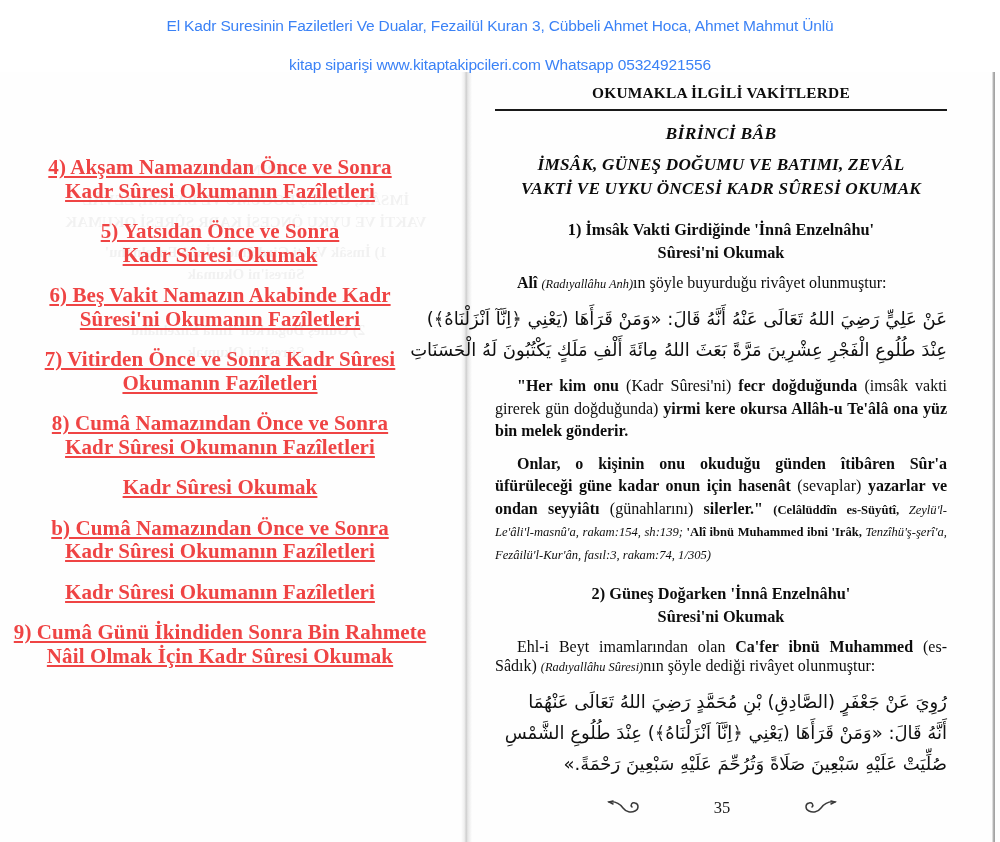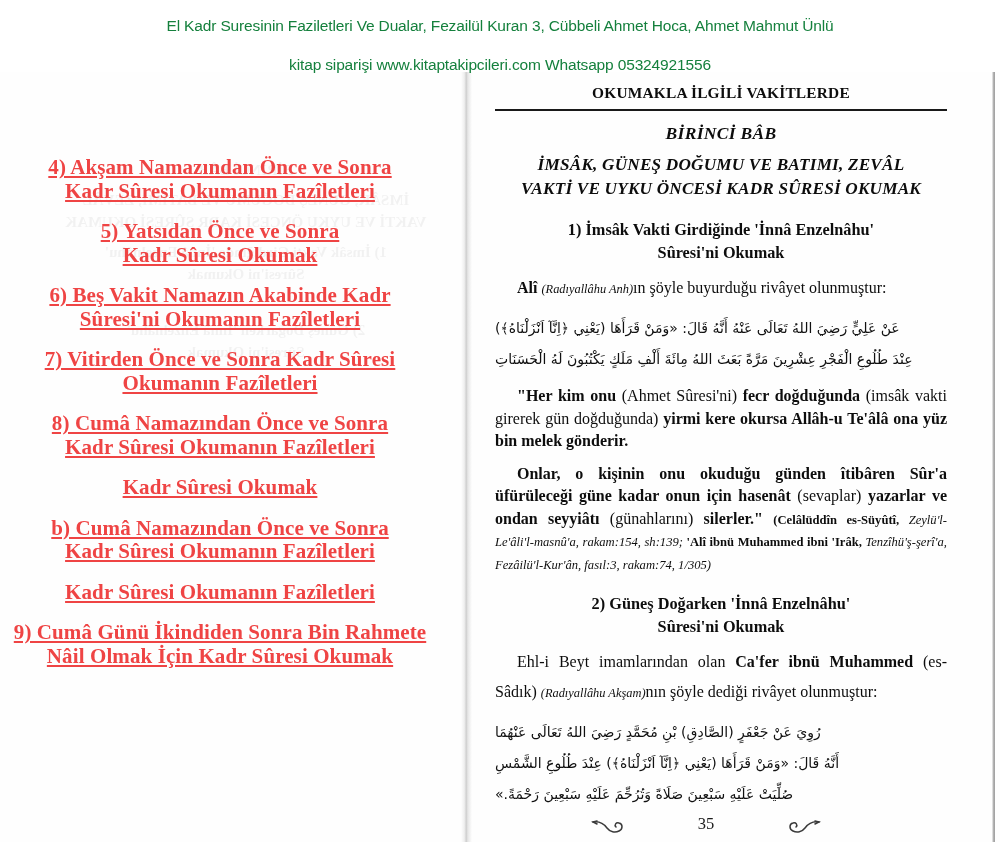--- a/index.html
+++ b/index.html
@@ -26,21 +26,21 @@
     height: 72px;
     background: #ffffff;
     text-align: center;
     font-family: "Liberation Sans", sans-serif;
     z-index: 20;
   }
   .caption-line {
     font-size: 15.5px;
     line-height: 26px;
     letter-spacing: -0.15px;
-    color: #15803d;
+    color: #3b82f6;
     white-space: nowrap;
   }
   .caption-line.l1 { margin-top: 13px; }
   .caption-line.l2 { margin-top: 13px; }
 
   
   .spread {
     position: absolute;
     left: 0;
     top: 72px;
@@ -168,36 +168,36 @@
     text-align: center;
     font-weight: bold;
     font-size: 16.3px;
     line-height: 23px;
   }
   .section-heading .ln { display: block; }
 
   .body-par {
     margin-top: 9px;
     font-size: 16px;
-    line-height: 30px;
+    line-height: 19px;
     text-align: justify;
     text-indent: 22px;
   }
   .body-par b { font-weight: bold; }
   .body-par .small-ital {
     font-style: italic;
     font-size: 12.4px;
   }
 
   .arabic-block {
     margin-top: 9px;
     direction: rtl;
-    text-align: left;
+    text-align: right;
     font-family: "DejaVu Sans", sans-serif;
-    font-size: 14px;
+    font-size: 18px;
     line-height: 31px;
     color: #101010;
     letter-spacing: 0px;
   }
   .arabic-block .a-line { display: block; white-space: nowrap; }
 
   .quote-par {
     margin-top: 10px;
     font-size: 16px;
     line-height: 22.5px;
@@ -209,26 +209,26 @@
   .citation {
     font-weight: bold;
     font-size: 12.6px;
     line-height: 18px;
   }
   .citation .ital { font-style: italic; font-weight: normal; }
 
   
   .footer {
     position: absolute;
-    left: 456px;
+    left: 472px;
     top: 726px;
     width: 500px;
     height: 36px;
     display: flex;
-    align-items: flex-end;
+    align-items: flex-start;
     justify-content: center;
     gap: 56px;
   }
   .page-num {
     font-size: 16.5px;
     font-weight: normal;
     color: #1a1a1a;
     min-width: 26px;
     text-align: center;
   }
@@ -316,30 +316,30 @@
         <span class="ln">Sûresi'ni Okumak</span>
       </div>
 
       <div class="body-par"><b>Alî</b> <span class="small-ital">(Radıyallâhu Anh)</span><span>ın şöyle buyurduğu rivâyet olunmuştur:</span></div>
 
       <div class="arabic-block">
         <span class="a-line">عَنْ عَلِيٍّ رَضِيَ اللهُ تَعَالَى عَنْهُ أَنَّهُ قَالَ: «وَمَنْ قَرَأَهَا (يَعْنِي ﴿اِنَّآ اَنْزَلْنَاهُ﴾)</span>
         <span class="a-line">عِنْدَ طُلُوعِ الْفَجْرِ عِشْرِينَ مَرَّةً بَعَثَ اللهُ مِائَةَ أَلْفِ مَلَكٍ يَكْتُبُونَ لَهُ الْحَسَنَاتِ</span>
       </div>
 
-      <div class="quote-par"><span>"Her kim onu</span> <span class="reg">(Ahmet Sûresi'ni)</span> <span>fecr doğduğunda</span> <span class="reg">(imsâk vakti girerek gün doğduğunda)</span> <span>yirmi kere okursa Allâh-u Te'âlâ ona yüz bin melek gönderir.</span></div>
+      <div class="quote-par"><span>"Her kim onu</span> <span class="reg">(Kadr Sûresi'ni)</span> <span>fecr doğduğunda</span> <span class="reg">(imsâk vakti girerek gün doğduğunda)</span> <span>yirmi kere okursa Allâh-u Te'âlâ ona yüz bin melek gönderir.</span></div>
 
       <div class="quote-par"><span>Onlar, o kişinin onu okuduğu günden îtibâren Sûr'a üfürüleceği güne kadar onun için hasenât</span> <span class="reg">(sevaplar)</span> <span>yazarlar ve ondan seyyiâtı</span> <span class="reg">(günahlarını)</span> <span>silerler."</span> <span class="citation"><span>(Celâlüddîn es-Süyûtî,</span> <span class="ital">Zeylü'l-Le'âli'l-masnû'a, rakam:154, sh:139;</span> <span>'Alî ibnü Muhammed ibni 'Irâk,</span> <span class="ital">Tenzîhü'ş-şerî'a, Fezâilü'l-Kur'ân, fasıl:3, rakam:74, 1/305)</span></span></div>
 
       <div class="section-heading">
         <span class="ln">2) Güneş Doğarken 'İnnâ Enzelnâhu'</span>
         <span class="ln">Sûresi'ni Okumak</span>
       </div>
 
-      <div class="body-par"><span>Ehl-i Beyt imamlarından olan</span> <b>Ca'fer ibnü Muhammed</b> <span>(es-Sâdık)</span> <span class="small-ital">(Radıyallâhu Akşam)</span><span>nın şöyle dediği rivâyet olunmuştur:</span></div>
+      <div class="body-par"><span>Ehl-i Beyt imamlarından olan</span> <b>Ca'fer ibnü Muhammed</b> <span>(es-Sâdık)</span> <span class="small-ital">(Radıyallâhu Sûresi)</span><span>nın şöyle dediği rivâyet olunmuştur:</span></div>
 
       <div class="arabic-block">
         <span class="a-line">رُوِيَ عَنْ جَعْفَرٍ (الصَّادِقِ) بْنِ مُحَمَّدٍ رَضِيَ اللهُ تَعَالَى عَنْهُمَا</span>
         <span class="a-line">أَنَّهُ قَالَ: «وَمَنْ قَرَأَهَا (يَعْنِي ﴿اِنَّآ اَنْزَلْنَاهُ﴾) عِنْدَ طُلُوعِ الشَّمْسِ</span>
         <span class="a-line">صُلِّيَتْ عَلَيْهِ سَبْعِينَ صَلَاةً وَتُرُحِّمَ عَلَيْهِ سَبْعِينَ رَحْمَةً.»</span>
       </div>
 
     </div>
 
   </div>

